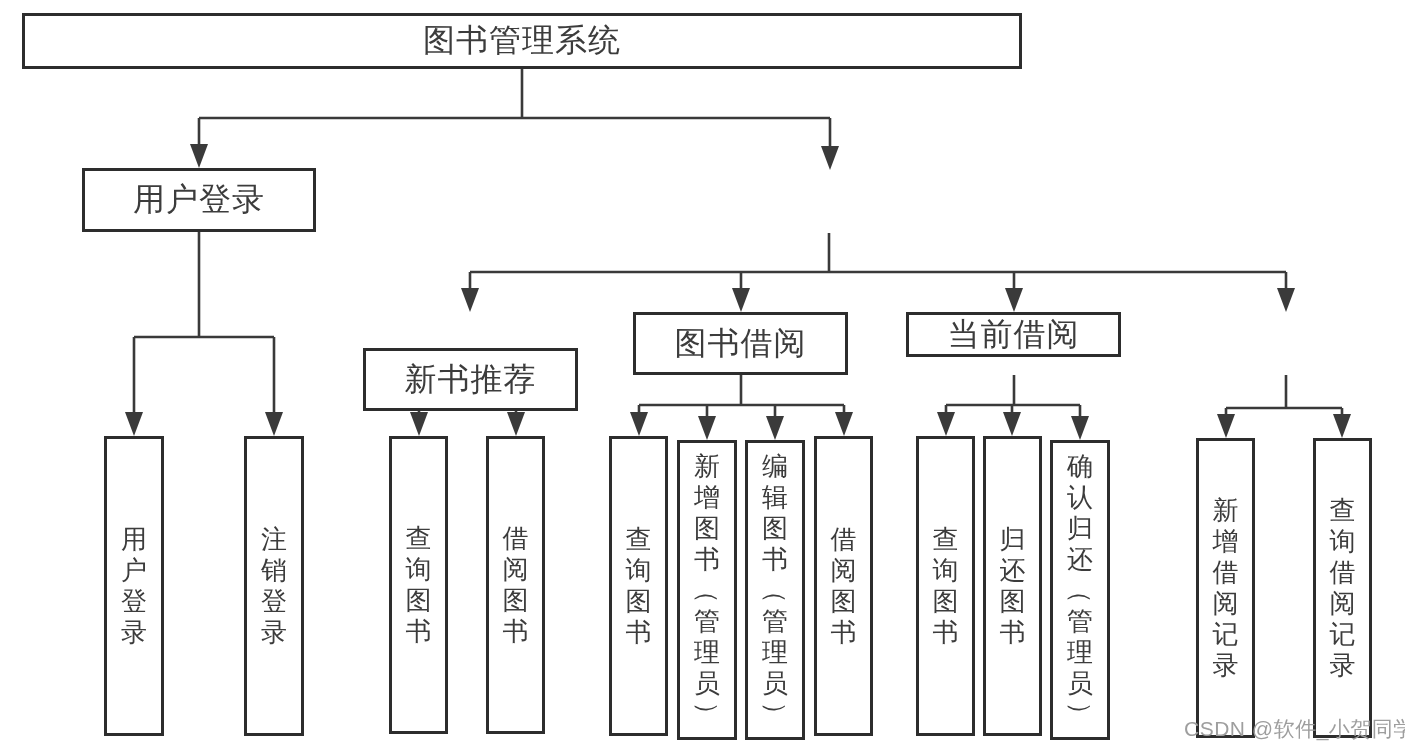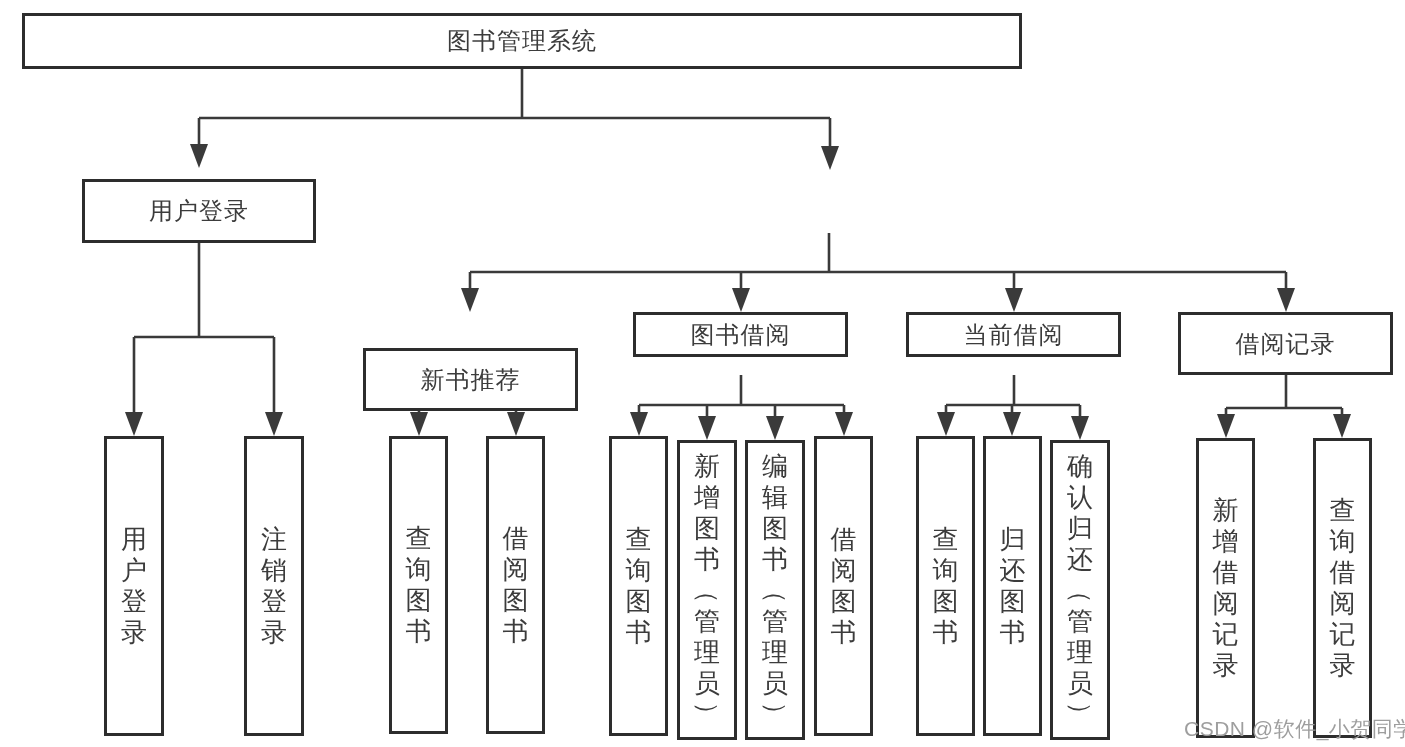--- a/index.html
+++ b/index.html
@@ -14,21 +14,21 @@
   }
   .connectors{position:absolute;left:0;top:0;z-index:1;}
   .connectors path{stroke:var(--line);stroke-width:2.6;fill:none;}
   .connectors polygon{fill:var(--line);stroke:none;}
   .node{
     position:absolute;z-index:2;box-sizing:border-box;
     background:var(--background);border:3px solid var(--border);
     display:flex;align-items:center;justify-content:center;
     color:var(--text);
   }
-  .h-box{font-size:24px;letter-spacing:1px;white-space:nowrap;}
+  .h-box{font-size:32px;letter-spacing:1px;white-space:nowrap;}
   .v-box{padding:0;}
   .v-text{display:flex;flex-direction:column;align-items:center;justify-content:center;}
   .vchar{display:block;font-size:26px;line-height:31px;text-align:center;}
   .vchar.rot{transform:rotate(90deg);}
   .watermark{
     position:absolute;z-index:3;left:1184px;top:715px;
     font-size:21px;color:var(--watermark);white-space:nowrap;
     letter-spacing:0.5px;
   }
 </style>
@@ -68,26 +68,25 @@
     <polygon points="1003,412 1021,412 1012,436"></polygon>
     <polygon points="1071,416 1089,416 1080,440"></polygon>
 
     <path d="M1286 375 V408 M1226 408 H1342 M1226 408 V418 M1342 408 V418"></path>
     <polygon points="1217,414 1235,414 1226,438"></polygon>
     <polygon points="1333,414 1351,414 1342,438"></polygon>
   </svg>
 
   <div class="node h-box" style="left:22px;top:13px;width:1000px;height:56px;">图书管理系统</div>
 
-  <div class="node h-box" style="left:82px;top:168px;width:234px;height:64px;margin-top:11px;">用户登录</div>
+  <div class="node h-box" style="left:82px;top:168px;width:234px;height:64px;">用户登录</div>
 
   <div class="node h-box" style="left:363px;top:312px;width:215px;height:63px;margin-top:36px;">新书推荐</div>
-  <div class="node h-box" style="left:633px;top:312px;width:215px;height:45px;">图书借阅</div>
+  <div class="node h-box" style="left:633px;top:312px;width:215px;height:63px;">图书借阅</div>
   <div class="node h-box" style="left:906px;top:312px;width:215px;height:45px;">当前借阅</div>
-  <div class="node h-box" style="left:1178px;top:312px;width:215px;height:63px;">借阅记录</div>
 
   <div class="node v-box" style="left:104px;top:436px;width:60px;height:300px;">
     <div class="v-text">
         <span class="vchar">用</span>
         <span class="vchar">户</span>
         <span class="vchar">登</span>
         <span class="vchar">录</span>
       </div>
   </div>
   <div class="node v-box" style="left:244px;top:436px;width:60px;height:300px;">

